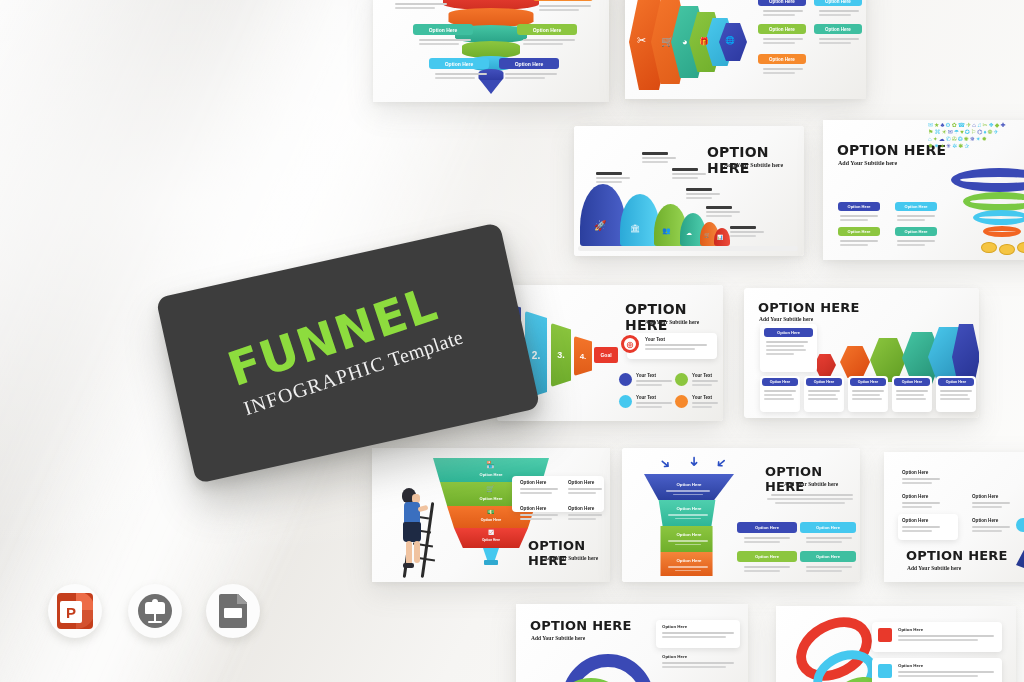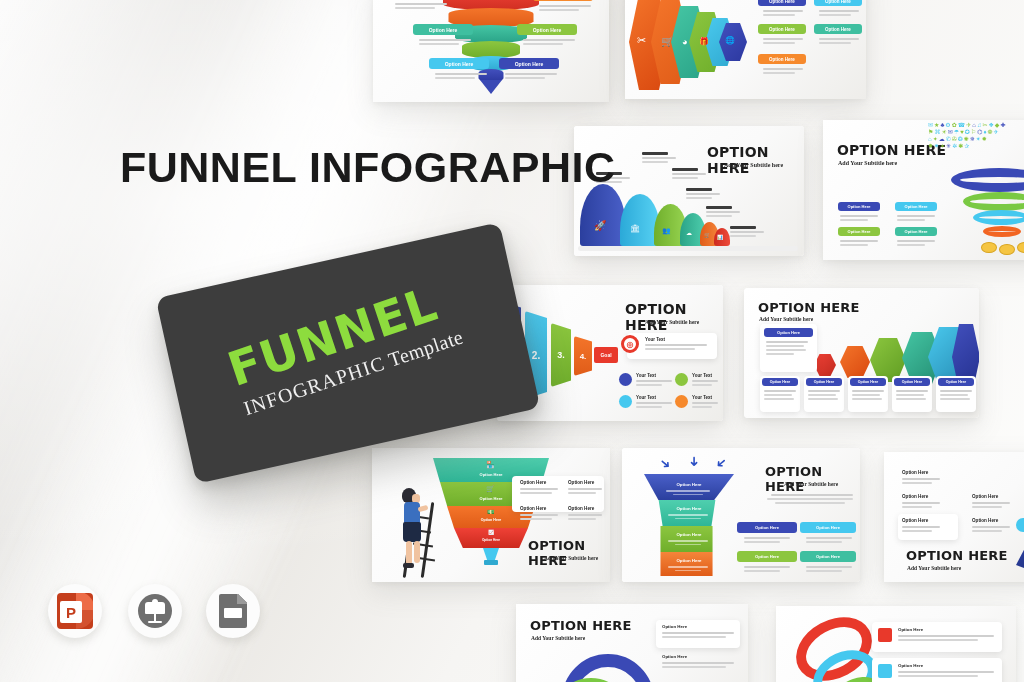--- a/index.html
+++ b/index.html
@@ -652,21 +652,20 @@
     <div style="position:absolute;left:102px;top:58px;width:14px;height:14px;border-radius:2px;background:#45c8ef;"></div>
     <div class="mini-t" style="left:122px;top:57px;font-size:4.4px;">Option Here</div>
     <div class="lines" style="left:122px;top:65px;">
         <i class="tl" style="width:96px"></i>
         <i class="tl s" style="width:80px"></i>
       </div>
 
   </div>
 
   <div class="headline" style="top:146px;">
-    <div class="h-title">FUNNEL INFOGRAPHIC</div>
   </div>
 
   <div id="hero">
     <div class="hf" style="transform:rotate(-6deg);">FUNNEL</div>
     <div class="hi" style="transform:rotate(-6deg);">
       <b>INFOGRAPHIC</b>
       <span>Template</span>
     </div>
   </div>
 

